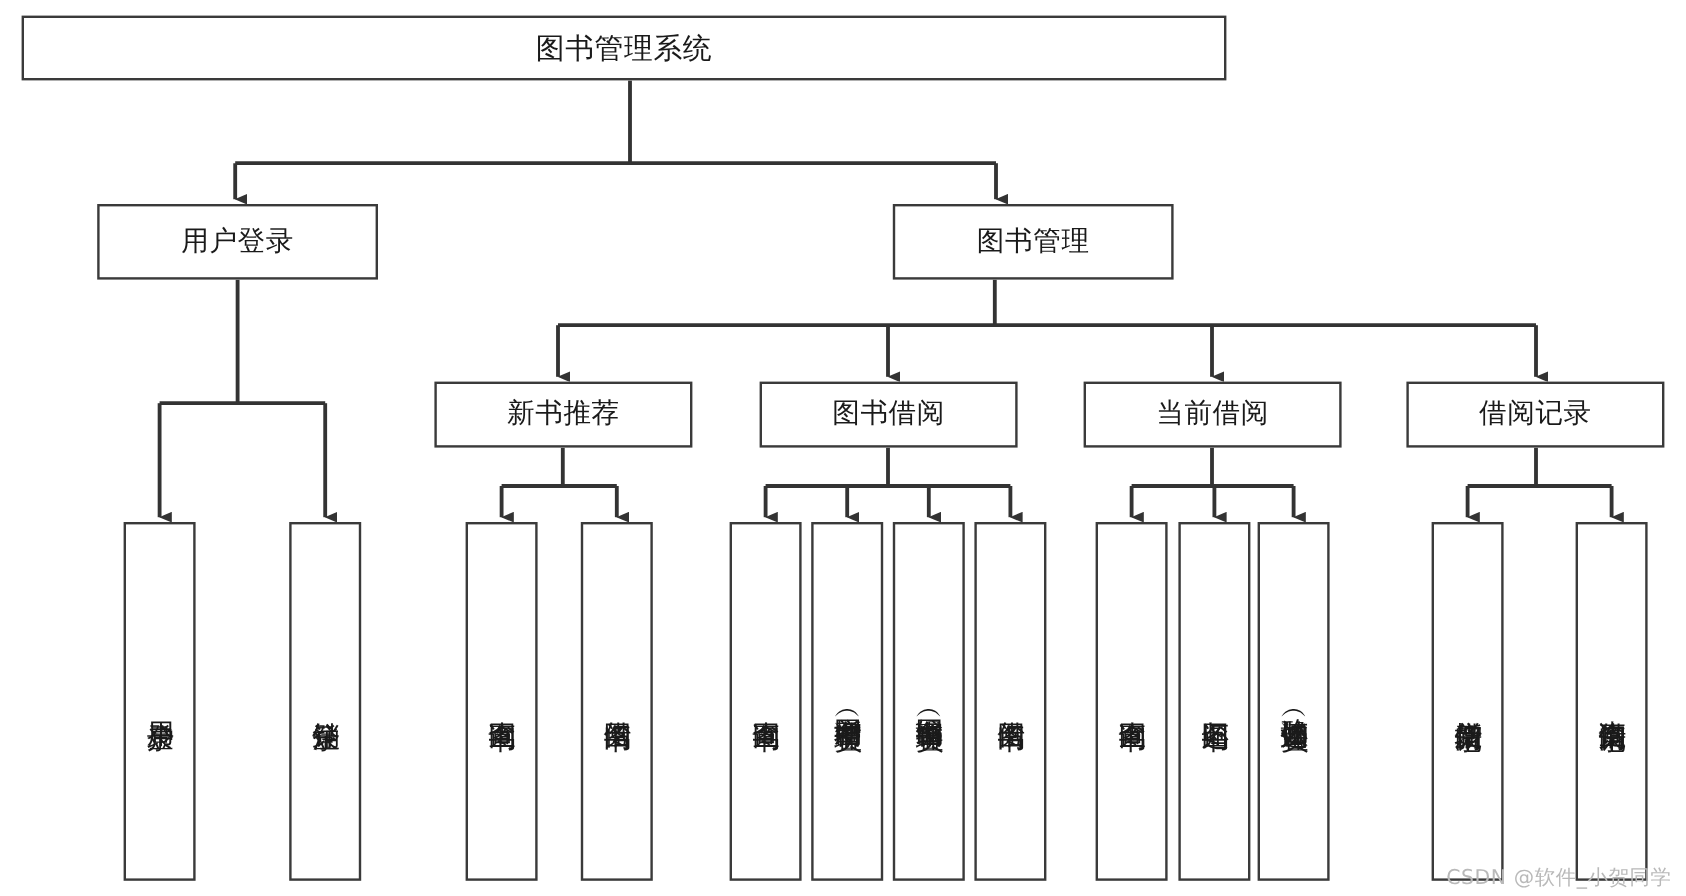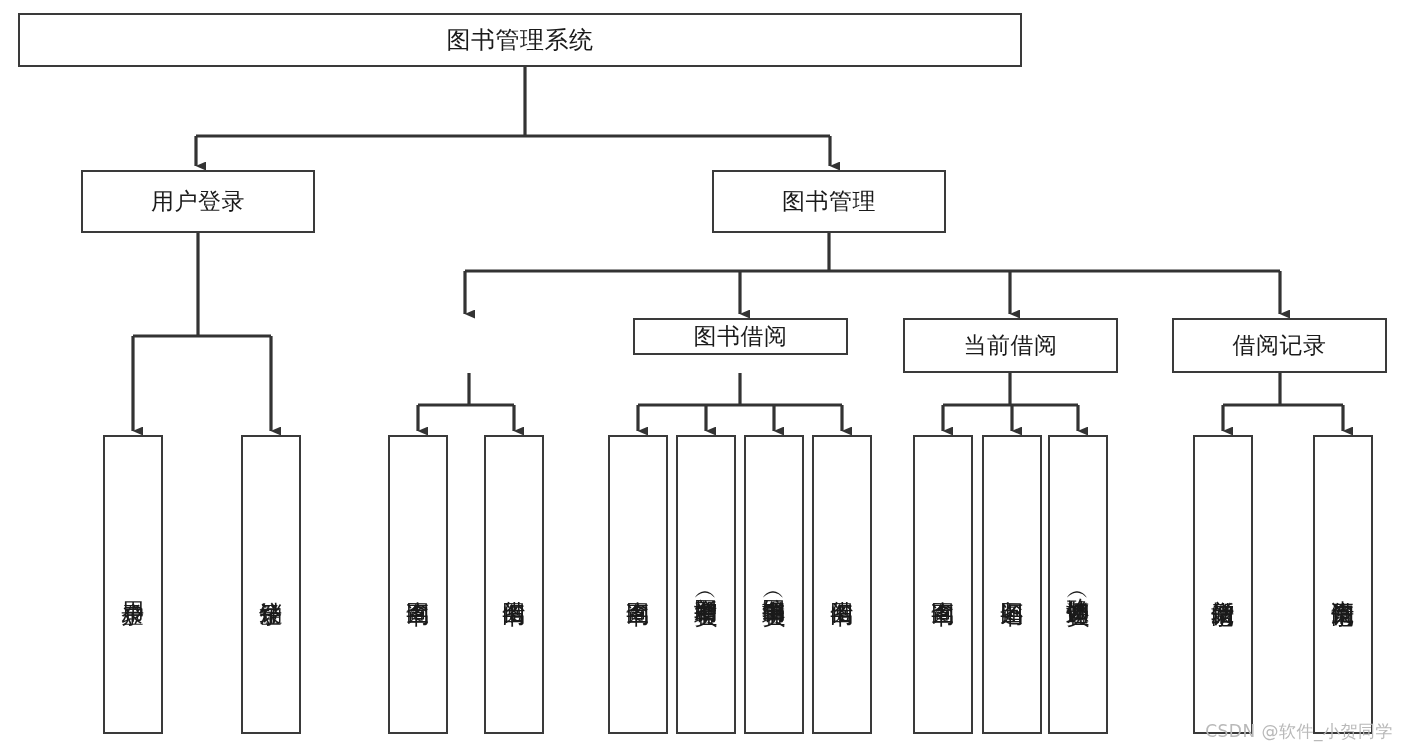--- a/index.html
+++ b/index.html
@@ -128,25 +128,28 @@
     </g>
   </svg>
 
   <div class="node node-h node-root" style="left:18px; top:13px; width:1004px; height:54px;">
     <span>图书管理系统</span>
   </div>
 
   <div class="node node-h" style="left:81px; top:170px; width:234px; height:63px;">
     <span>用户登录</span>
   </div>
-  <div class="node node-h" style="left:712px; top:170px; width:234px; height:63px;">
+  <div class="node node-h" style="left:744px; top:170px; width:234px; height:63px;">
     <span>图书管理</span>
   </div>
 
-  <div class="node node-h" style="left:633px; top:318px; width:215px; height:37px;">
+  <div class="node node-h" style="left:362px; top:318px; width:215px; height:55px;">
+    <span>新书推荐</span>
+  </div>
+  <div class="node node-h" style="left:633px; top:318px; width:215px; height:55px;">
     <span>图书借阅</span>
   </div>
   <div class="node node-h" style="left:903px; top:318px; width:215px; height:55px;text-align:center;">
     <span>当前借阅</span>
   </div>
   <div class="node node-h" style="left:1172px; top:318px; width:215px; height:55px;">
     <span>借阅记录</span>
   </div>
 
   <div class="node node-v" style="left:103px; top:435px; width:60px; height:299px;">

